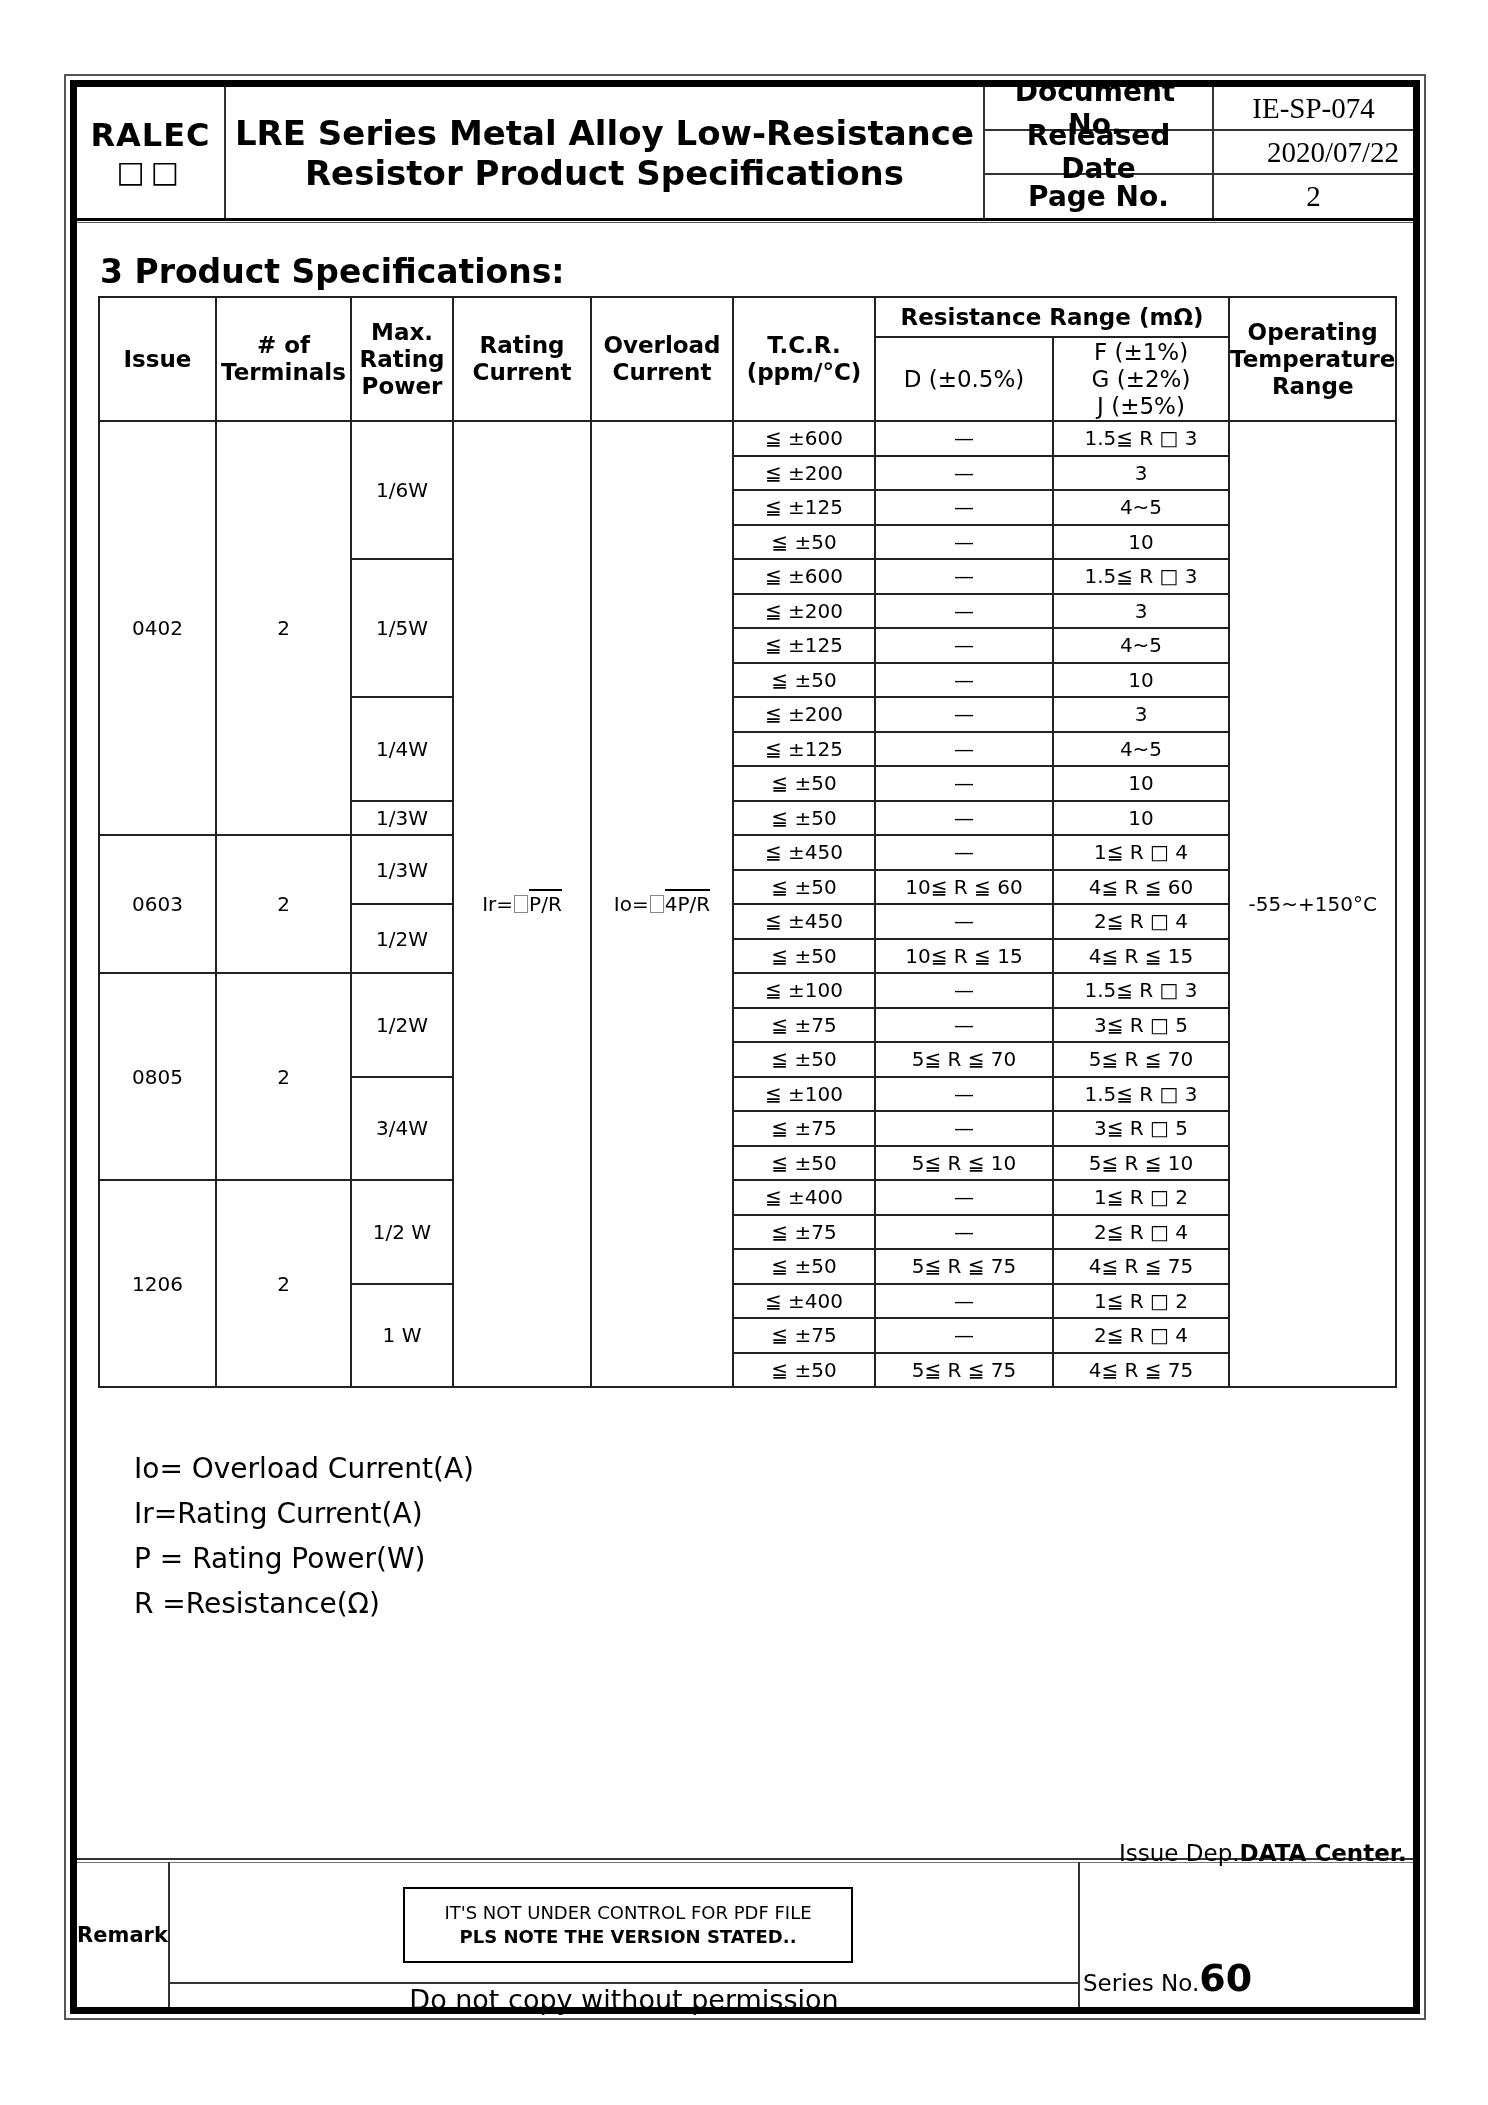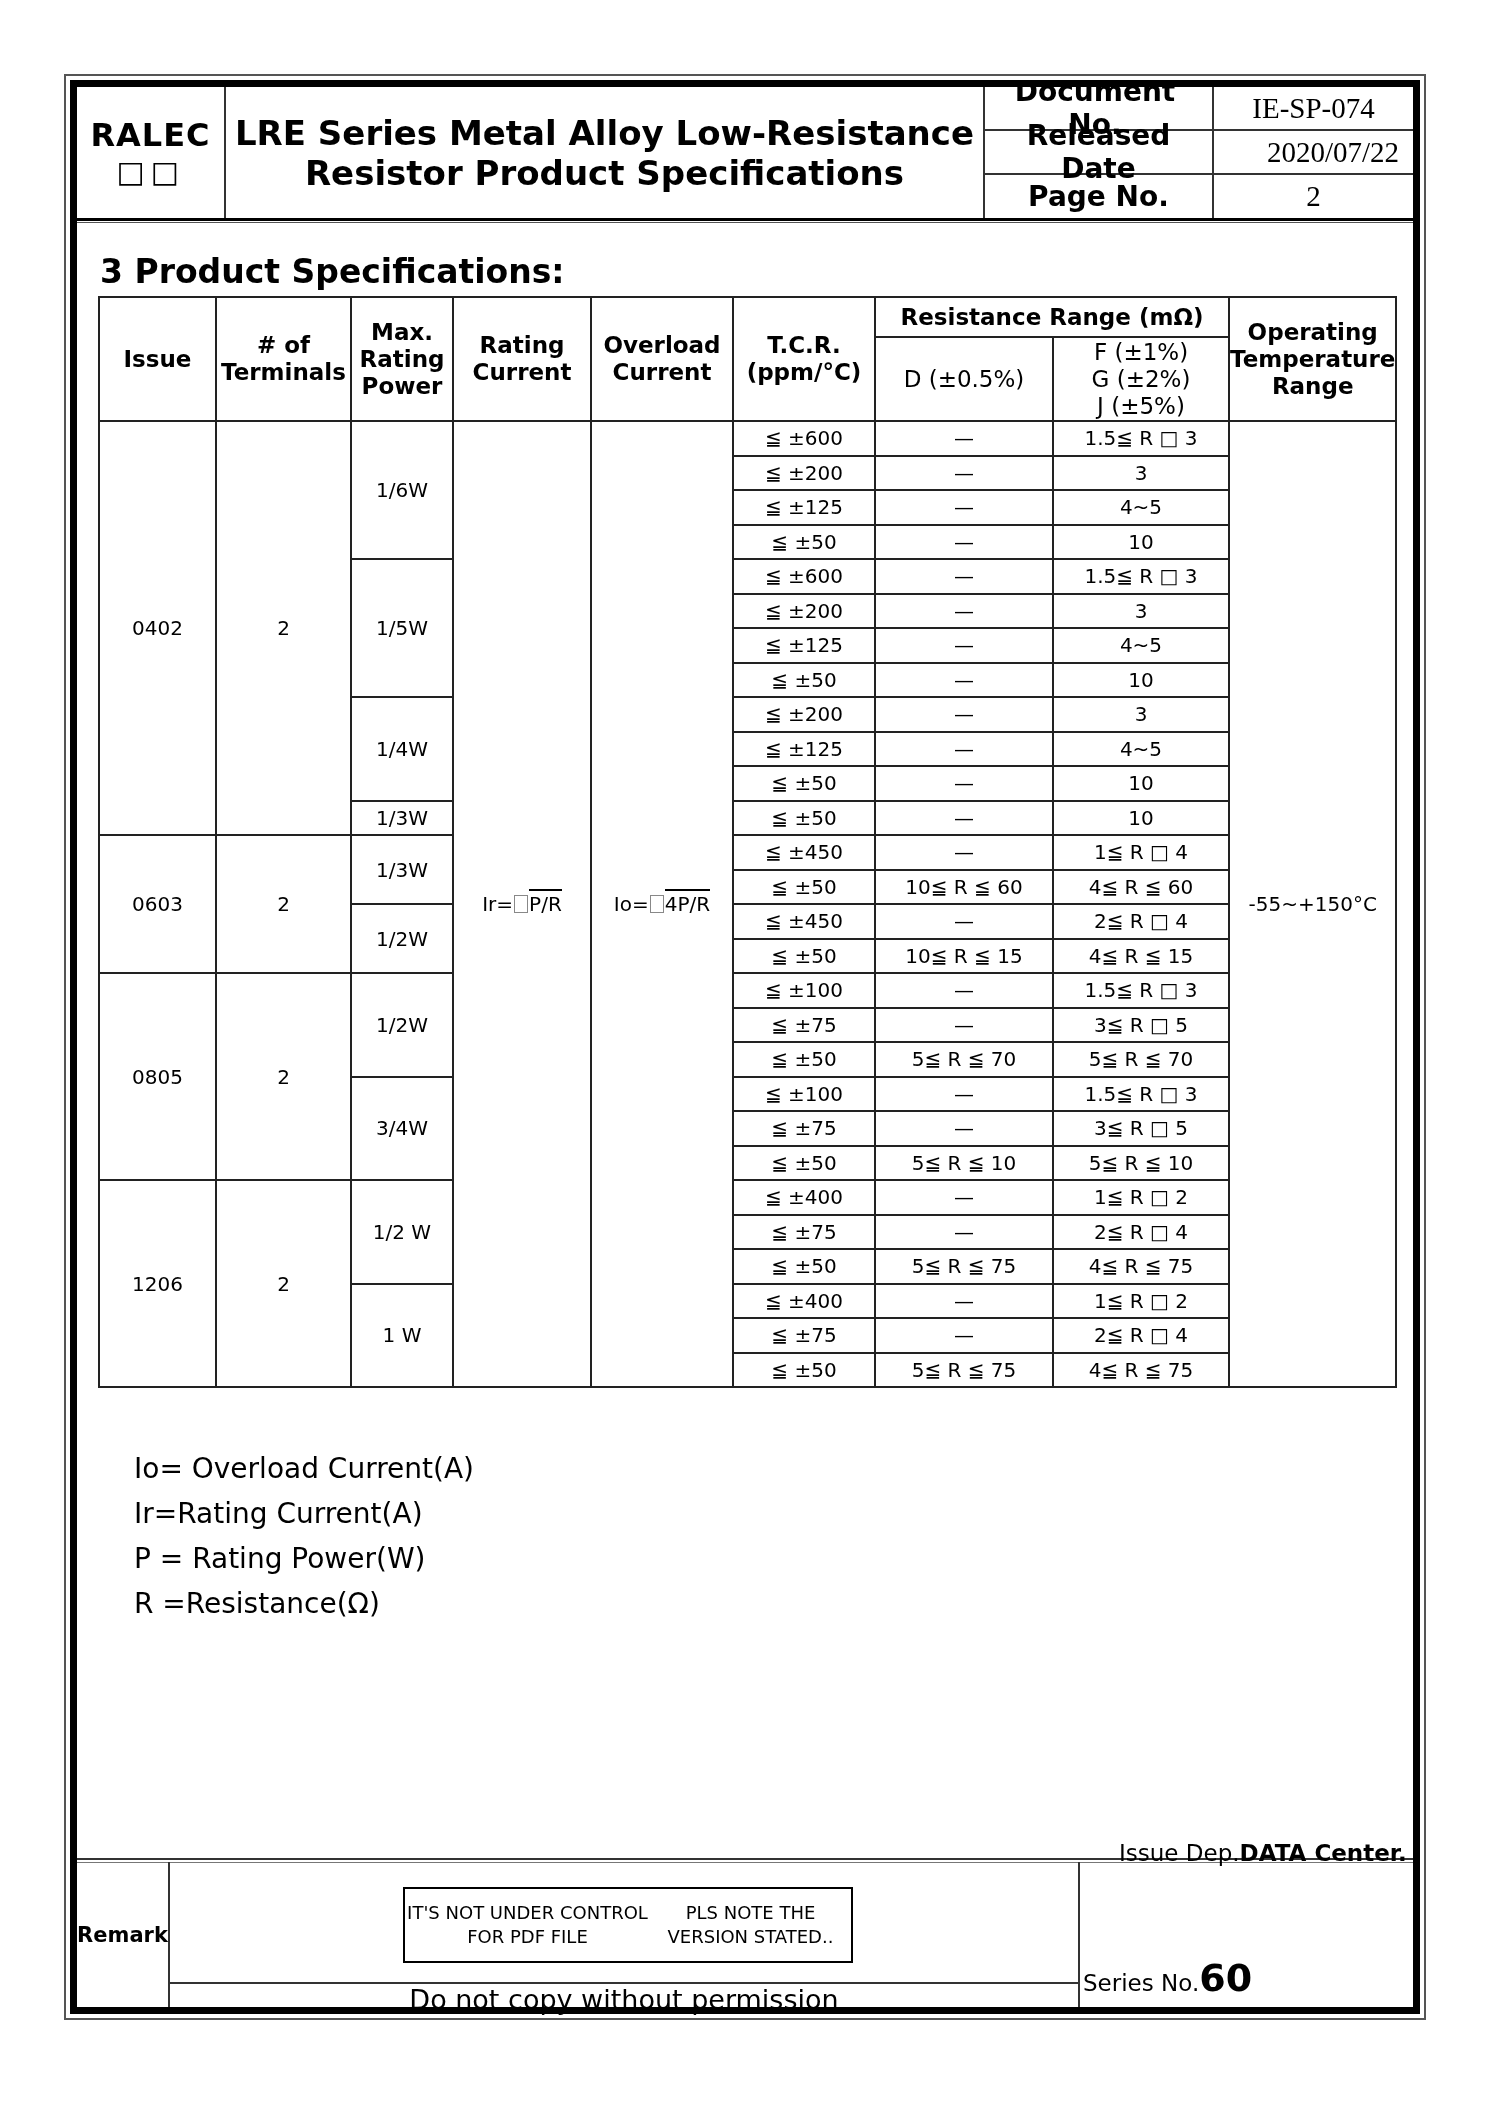--- a/index.html
+++ b/index.html
@@ -275,23 +275,23 @@
 </div>
 
 <div class="hline" style="left:77px;top:1858px;width:1336px;height:2px;background:#333;"></div>
 <div class="hline" style="left:77px;top:1862px;width:1336px;height:1px;background:#777;"></div>
 <div class="vline" style="left:168px;top:1862px;width:2px;height:145px;background:#333;"></div>
 <div class="vline" style="left:1078px;top:1862px;width:2px;height:145px;background:#333;"></div>
 <div class="hline" style="left:170px;top:1982px;width:908px;height:2px;background:#333;"></div>
 
 <div class="abs center remark-label" style="left:77px;top:1862px;width:91px;height:145px;">Remark</div>
 
-<div class="abs center notice-box" style="left:403px;top:1887px;width:450px;height:76px;flex-direction:row;">
+<div class="abs center notice-box" style="left:403px;top:1887px;width:450px;height:76px;flex-direction:column;">
   <div>IT'S NOT UNDER CONTROL FOR PDF FILE</div>
-  <div style="font-weight:normal;text-align:center;">PLS NOTE THE VERSION STATED..</div>
+  <div style="font-weight:bold;text-align:center;">PLS NOTE THE VERSION STATED..</div>
 </div>
 
 <div class="abs center copy-text" style="left:170px;top:1984px;width:908px;height:30px;">Do not copy without permission</div>
 
 <div class="abs issue-text" style="left:1083px;top:1840px;margin-left:36px;">
   <span>Issue Dep.</span><b>DATA Center.</b>
 </div>
 <div class="abs issue-text" style="left:1083px;top:1956px;">
   <span>Series No.</span><span class="series-big">60</span>
 </div>

